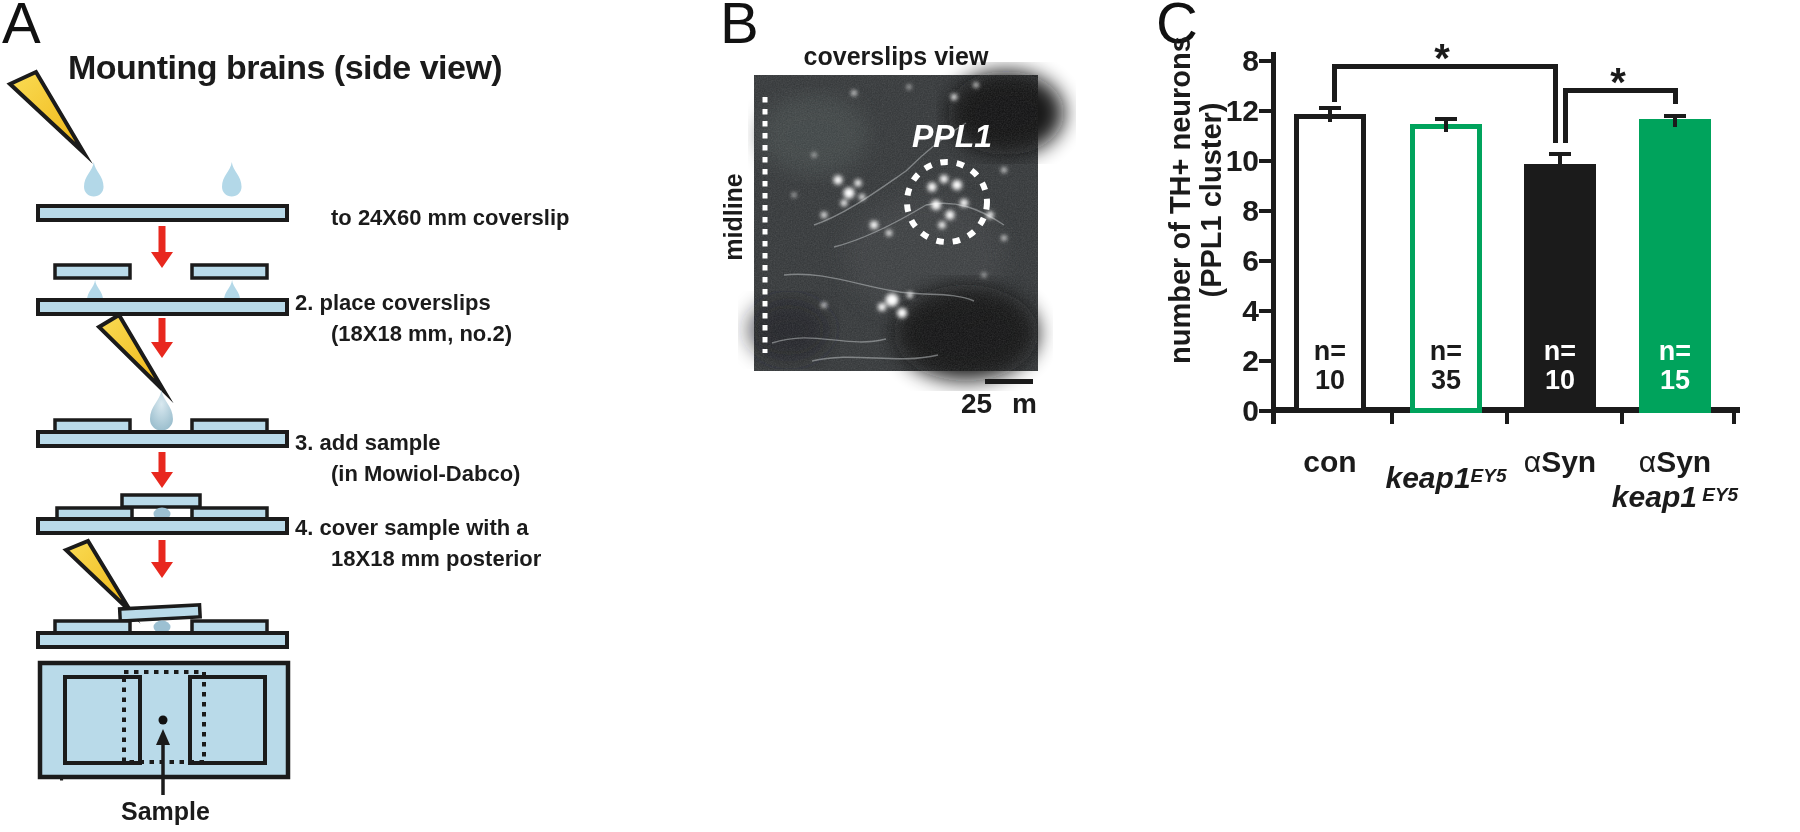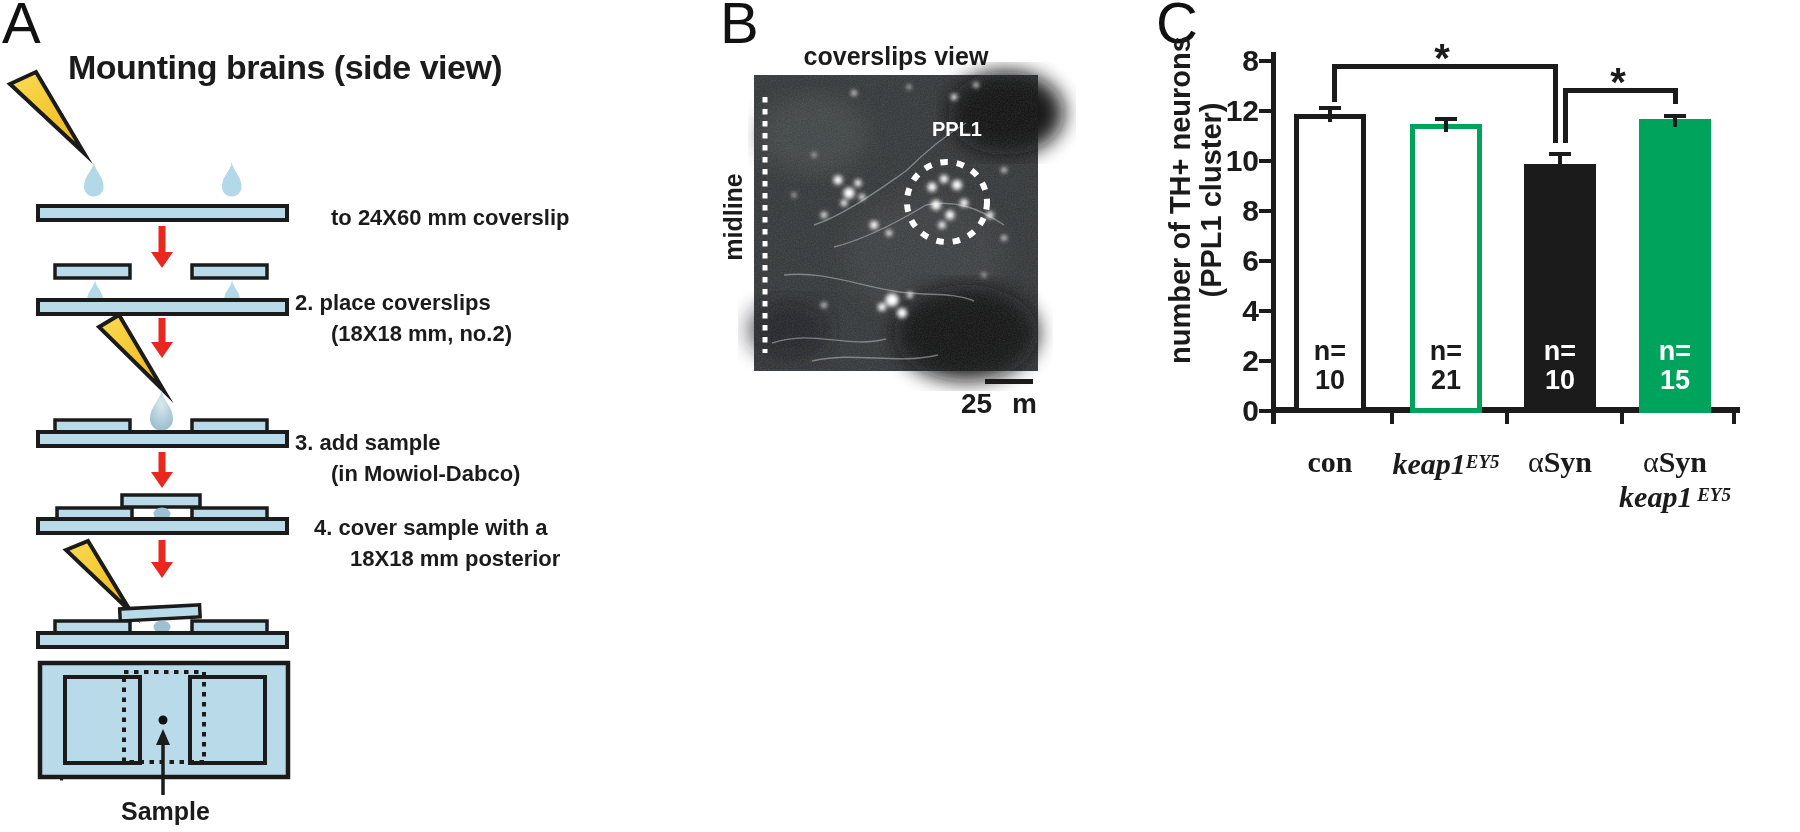--- a/index.html
+++ b/index.html
@@ -7,33 +7,33 @@
         font-family:"Liberation Sans",sans-serif;color:#1b1b1b;}
   .panel-letter{position:absolute;font-size:58px;font-weight:400;color:#111;line-height:1;}
   .a-title{position:absolute;left:68px;top:48px;font-size:34px;font-weight:700;letter-spacing:-0.5px;}
   .steptext{position:absolute;left:295px;font-size:22px;font-weight:700;line-height:31px;white-space:nowrap;}
   .steptext .cont{padding-left:36px;}
   .rot{transform:rotate(-90deg);text-align:center;}
   .topview-label{position:absolute;left:-8px;top:709px;width:155px;height:30px;font-size:27px;font-weight:700;}
   .sample-label{position:absolute;left:118px;top:797px;width:95px;text-align:center;font-size:25px;font-weight:700;}
   .b-title{position:absolute;left:754px;top:42px;width:284px;text-align:center;font-size:25px;font-weight:700;}
   .midline-label{position:absolute;left:663px;top:203px;width:140px;height:28px;font-size:25px;font-weight:700;}
-  .ppl1-label{position:absolute;left:912px;top:118px;width:70px;text-align:right;color:#ffffff;font-size:20px;font-weight:700;}
+  .ppl1-label{position:absolute;left:912px;top:118px;width:70px;text-align:left;color:#ffffff;font-size:32px;font-weight:700;font-style:italic;}
   .scalebar-line{position:absolute;left:985px;top:379px;width:48px;height:5px;background:#1b1b1b;}
   .scalebar-text{position:absolute;left:961px;top:388px;width:76px;display:flex;justify-content:space-between;
                  font-size:28px;font-weight:700;}
   .c-ylabel{position:absolute;left:997px;top:168px;width:400px;height:64px;font-size:29px;font-weight:700;line-height:31px;}
   #chartC{position:absolute;left:1240px;top:40px;width:540px;height:490px;}
   #chartC .axis{position:absolute;background:#1b1b1b;}
   #chartC .ytick{position:absolute;background:#1b1b1b;}
   #chartC .yticklab{position:absolute;width:70px;text-align:right;font-size:30px;font-weight:700;line-height:34px;}
   #chartC .bar{position:absolute;box-sizing:border-box;}
   #chartC .err{position:absolute;background:#1b1b1b;}
   #chartC .nlab{position:absolute;width:72px;text-align:center;font-size:27px;font-weight:700;line-height:29px;}
-  #chartC .xlab{position:absolute;width:190px;text-align:center;font-size:30px;font-weight:700;line-height:33px;white-space:nowrap;font-family:Liberation Serif, serif;}
+  #chartC .xlab{position:absolute;width:190px;text-align:center;font-size:30px;font-weight:700;line-height:33px;white-space:nowrap;}
   #chartC .xlab .alpha{font-weight:400;}
   #chartC .supseg{font-size:19px;vertical-align:6px;letter-spacing:0;}
   #chartC .sig{position:absolute;background:#1b1b1b;}
   #chartC .star{position:absolute;width:44px;text-align:center;font-size:40px;font-weight:700;}
   svg{position:absolute;overflow:visible;}
   .micro-wrap{position:absolute;left:754px;top:75px;width:284px;height:296px;}
 </style>
 </head>
 <body>
 
@@ -46,21 +46,21 @@
     <div class="cont">to 24X60 mm coverslip</div>
   </div>
   <div class="steptext" style="top:287px;">
     <div>2. place coverslips</div>
     <div class="cont">(18X18 mm, no.2)</div>
   </div>
   <div class="steptext" style="top:427px;">
     <div>3. add sample</div>
     <div class="cont">(in Mowiol-Dabco)</div>
   </div>
-  <div class="steptext" style="top:512px;margin-left:19px;">
+  <div class="steptext" style="top:512px;">
     <div>4. cover sample with a</div>
     <div class="cont">18X18 mm posterior</div>
   </div>
 
   <div class="topview-label rot">Top view</div>
   <div class="sample-label">Sample</div>
 
   <svg style="left:0;top:60px;" width="340" height="760" viewBox="0 60 340 760">
     <defs>
       <linearGradient id="pipG" x1="0" y1="0" x2="1" y2="1">
@@ -261,40 +261,40 @@
       <div class="err" style="left: 79px; top: 66px; width: 22px; height: 4px;"></div>
       <div class="nlab" style="left: 54px; top: 297px; color: rgb(27, 27, 27);">
         <div>n=</div>
         <div>10</div>
       </div>
       <div class="bar" style="left: 170px; top: 83.5px; width: 72px; height: 289.5px; background: rgb(255, 255, 255); border: 5px solid rgb(0, 163, 92);"></div>
       <div class="err" style="left: 204px; top: 79.25px; width: 4px; height: 12.25px;"></div>
       <div class="err" style="left: 195px; top: 77.25px; width: 22px; height: 4px;"></div>
       <div class="nlab" style="left: 170px; top: 297px; color: rgb(27, 27, 27);">
         <div>n=</div>
-        <div>21</div>
+        <div>35</div>
       </div>
       <div class="bar" style="left: 284px; top: 123.5px; width: 72px; height: 249.5px; background: rgb(27, 27, 27); border: 5px solid rgb(27, 27, 27);"></div>
       <div class="err" style="left: 318px; top: 114.25px; width: 4px; height: 17.25px;"></div>
       <div class="err" style="left: 309px; top: 112.25px; width: 22px; height: 4px;"></div>
       <div class="nlab" style="left: 284px; top: 297px; color: rgb(255, 255, 255);">
         <div>n=</div>
         <div>10</div>
       </div>
       <div class="bar" style="left: 399px; top: 78.5px; width: 72px; height: 294.5px; background: rgb(0, 163, 92); border: 5px solid rgb(0, 163, 92);"></div>
       <div class="err" style="left: 433px; top: 75.5px; width: 4px; height: 11px;"></div>
       <div class="err" style="left: 424px; top: 73.5px; width: 22px; height: 4px;"></div>
       <div class="nlab" style="left: 399px; top: 297px; color: rgb(255, 255, 255);">
         <div>n=</div>
         <div>15</div>
       </div>
       <div class="xlab" style="left: -5px; top: 405px;">
         <div><span>con</span></div>
       </div>
-      <div class="xlab" style="left: 111px; top: 405px;">
+      <div class="xlab" style="left: 111px; top: 419px;">
         <div><span style="font-style: italic;">keap1</span><span class="supseg" style="font-style: italic;">EY5</span></div>
       </div>
       <div class="xlab" style="left: 225px; top: 405px;">
         <div><span class="alpha">α</span><span>Syn</span></div>
       </div>
       <div class="xlab" style="left: 340px; top: 405px;">
         <div><span class="alpha">α</span><span>Syn</span></div>
         <div><span style="font-style: italic;">keap1</span><span class="supseg" style="font-style: italic;"> EY5</span></div>
       </div>
       <div class="sig" style="left: 92px; top: 24px; width: 226px; height: 5px;"></div>

